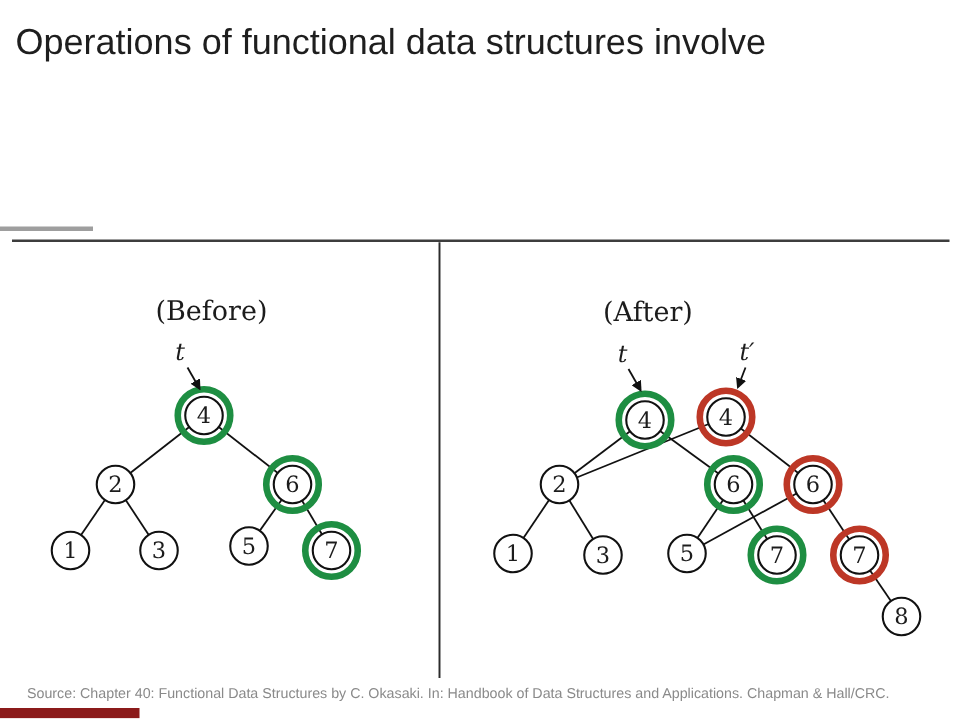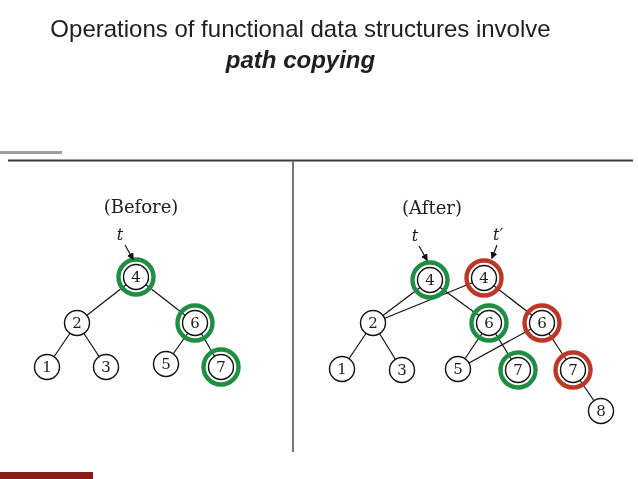--- a/index.html
+++ b/index.html
@@ -1,20 +1,20 @@
 <!DOCTYPE html>
 <html><head>
 <meta charset="utf-8">
 <style>
   html,body{margin:0;padding:0;background:#fff;}
   #slide{
     position:relative;width:638px;height:479px;background:#ffffff;overflow:hidden;
     font-family:"Liberation Sans",sans-serif;
   }
-  .title-block{position:absolute;top:13px;left:0;width:521px;text-align:center;color:#1e1e1e;padding-left:40px;}
+  .title-block{position:absolute;top:13px;left:0;width:521px;text-align:center;color:#1e1e1e;}
   .title-line1{font-size:24px;line-height:31px;}
   .title-line2{font-size:24px;line-height:31px;font-weight:bold;font-style:italic;}
   .example-line{
     position:absolute;top:114px;left:0;right:54px;text-align:center;
     font-size:19px;color:#2a2a2a;
   }
   .example-label{font-family:"Liberation Sans",sans-serif;margin-right:10px;}
   .math{font-family:"DejaVu Serif",serif;}
   .math .mi{font-style:italic;}
   .math .tt{font-family:"DejaVu Sans Mono",monospace;font-size:17px;}
@@ -28,21 +28,20 @@
   }
   .footer-bar{position:absolute;left:0;top:472px;width:93px;height:7px;}
 </style>
 </head>
 <body>
 
 <div id="slide">
 
   <div class="title-block">
     <div class="title-line1">Operations of functional data structures involve</div>
-    <div class="title-line2">path copying</div>
   </div>
 
 
   <svg id="diagram-svg" width="638" height="479" viewBox="0 0 638 479" style="position:absolute;left:0;top:0;">
     <defs>
       <marker id="arr" viewBox="0 0 10 10" refX="8" refY="5" markerWidth="6" markerHeight="6" orient="auto">
         <path d="M0 0 L10 5 L0 10 z" fill="#111111"></path>
       </marker>
     </defs>
     <line x1="0" y1="152.5" x2="62" y2="152.5" stroke="#9e9e9e" stroke-width="3"></line>
@@ -119,16 +118,17 @@
           <text x="601" y="416.2" text-anchor="middle" class="node-label">8</text>
           <text x="432" y="214" text-anchor="middle" class="caption">(After)</text>
           <text x="415" y="241" text-anchor="middle" class="ptr-label">t</text>
           <line x1="419" y1="246" x2="427" y2="260" stroke="#111111" stroke-width="1.2" marker-end="url(#arr)"></line>
           <text x="498" y="240" text-anchor="middle" class="ptr-label">t′</text>
           <line x1="497" y1="245" x2="492" y2="258" stroke="#111111" stroke-width="1.2" marker-end="url(#arr)"></line>
         </g>
       </g>
   </svg>
 
+  <div class="source-line">Source: Chapter 40: Functional Data Structures by C. Okasaki. In: Handbook of Data Structures and Applications. Chapman &amp; Hall/CRC.</div>
 
   <div class="footer-bar" style="background: rgb(139, 26, 26);"></div>
 
 </div>
 
 </body></html>

